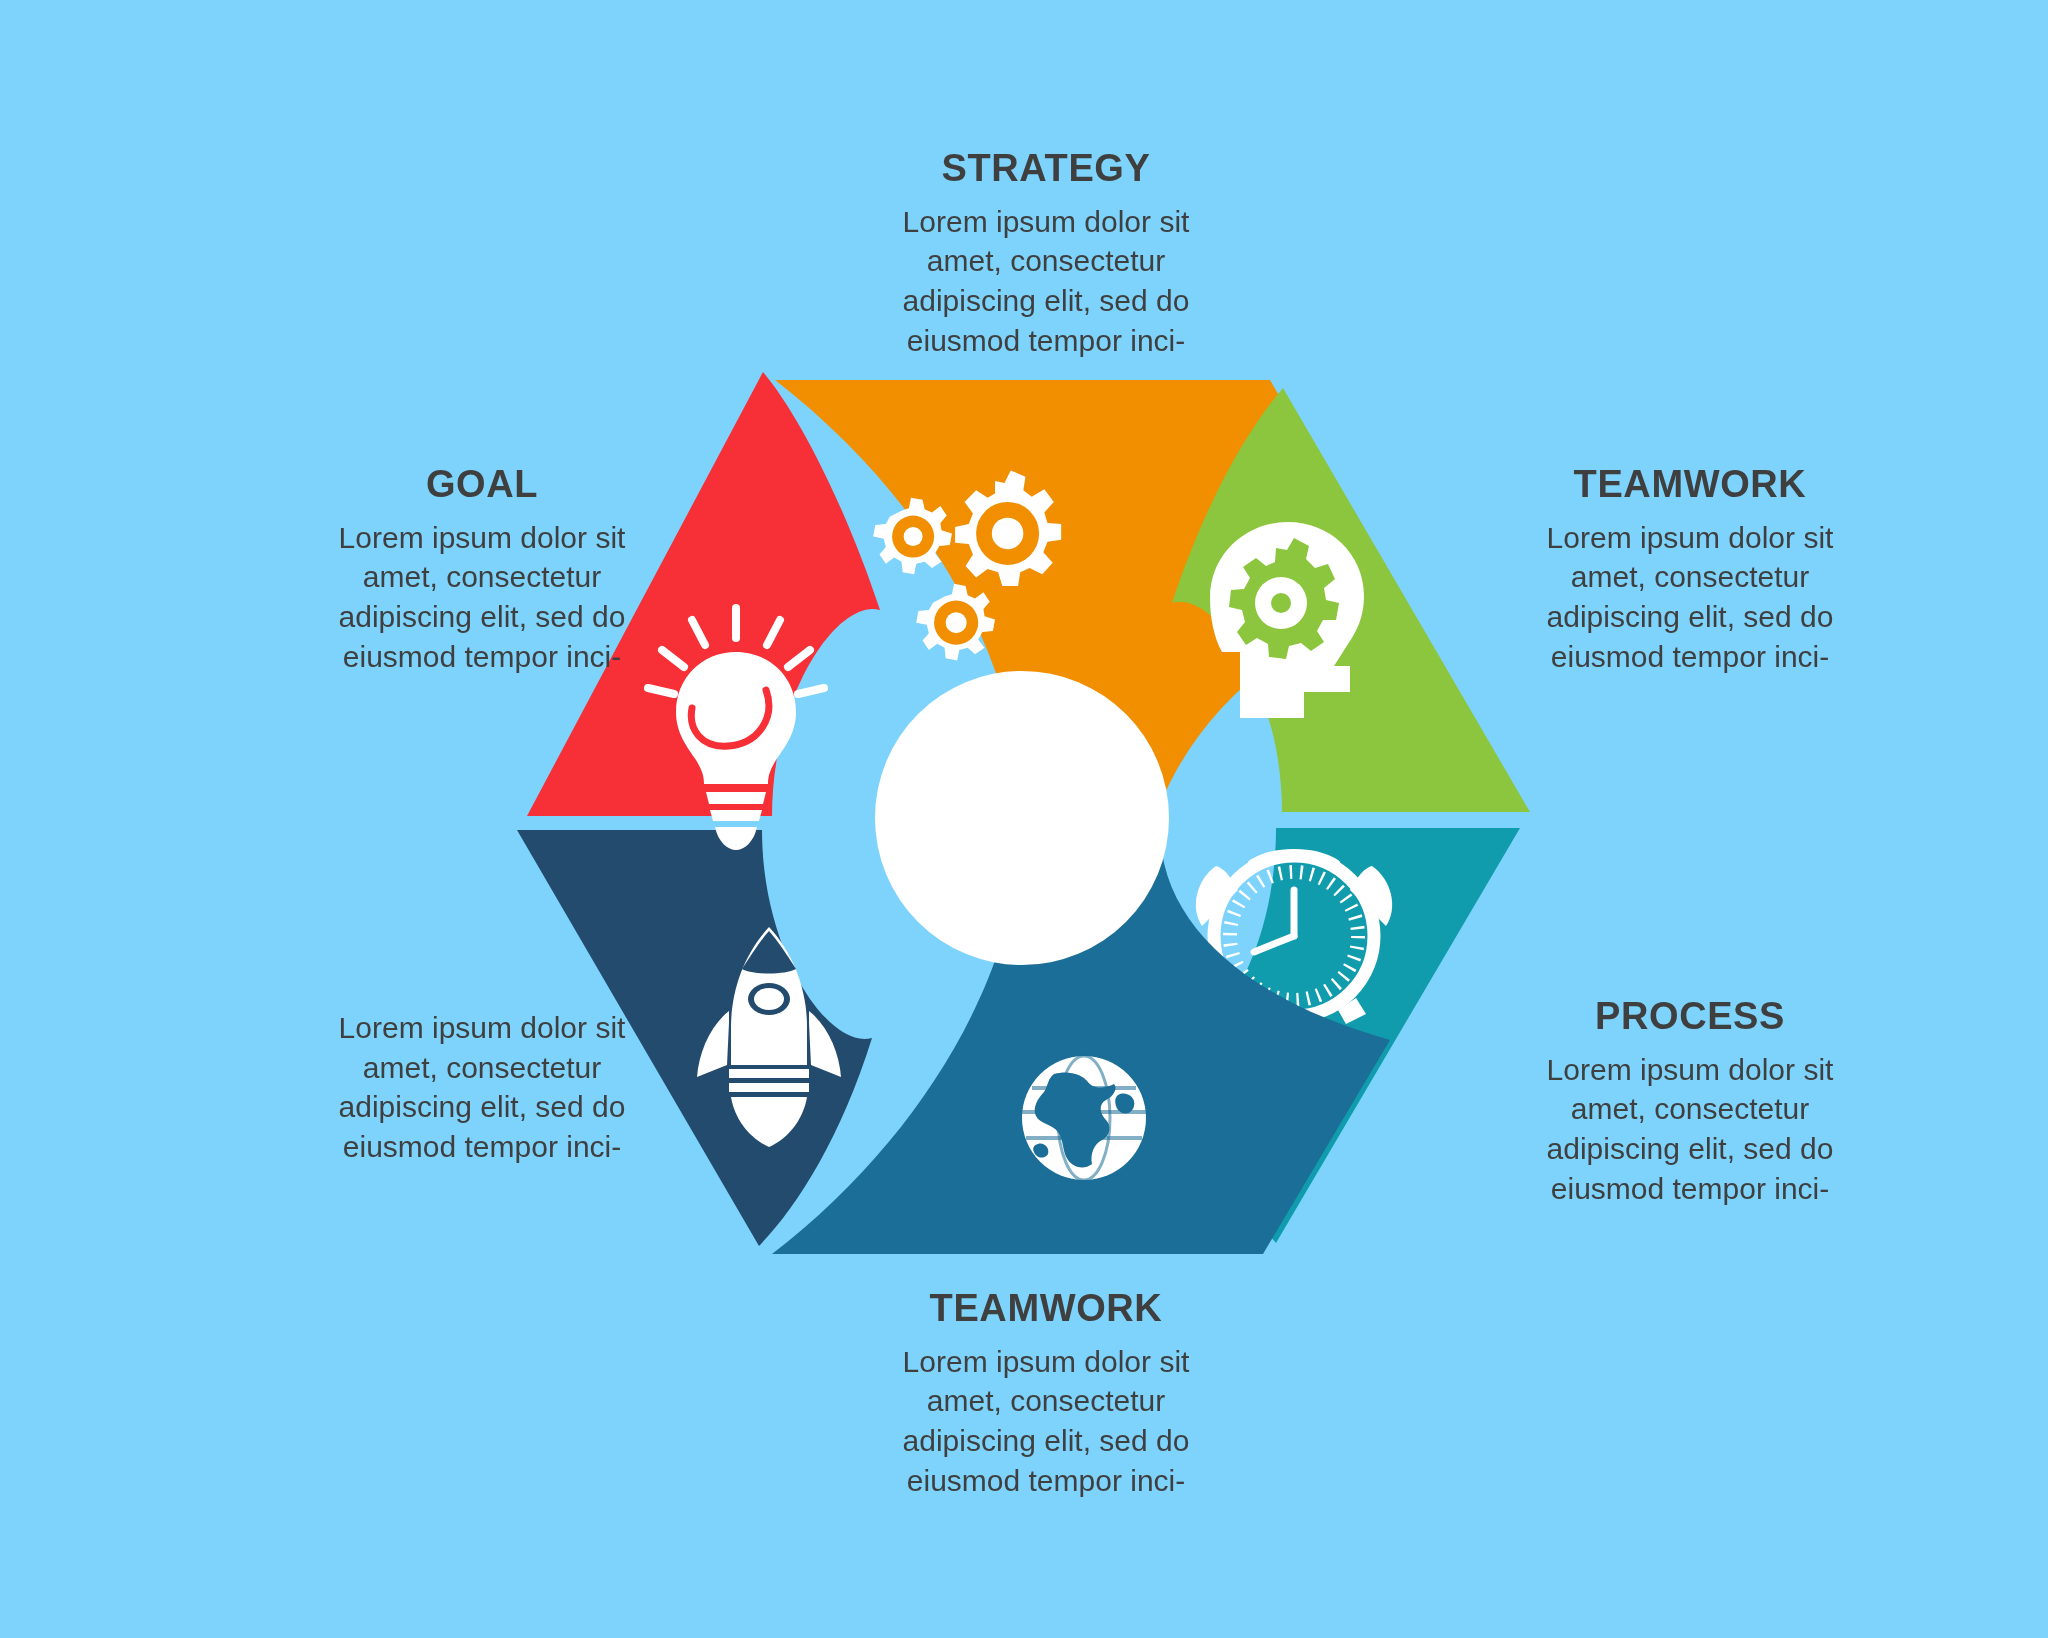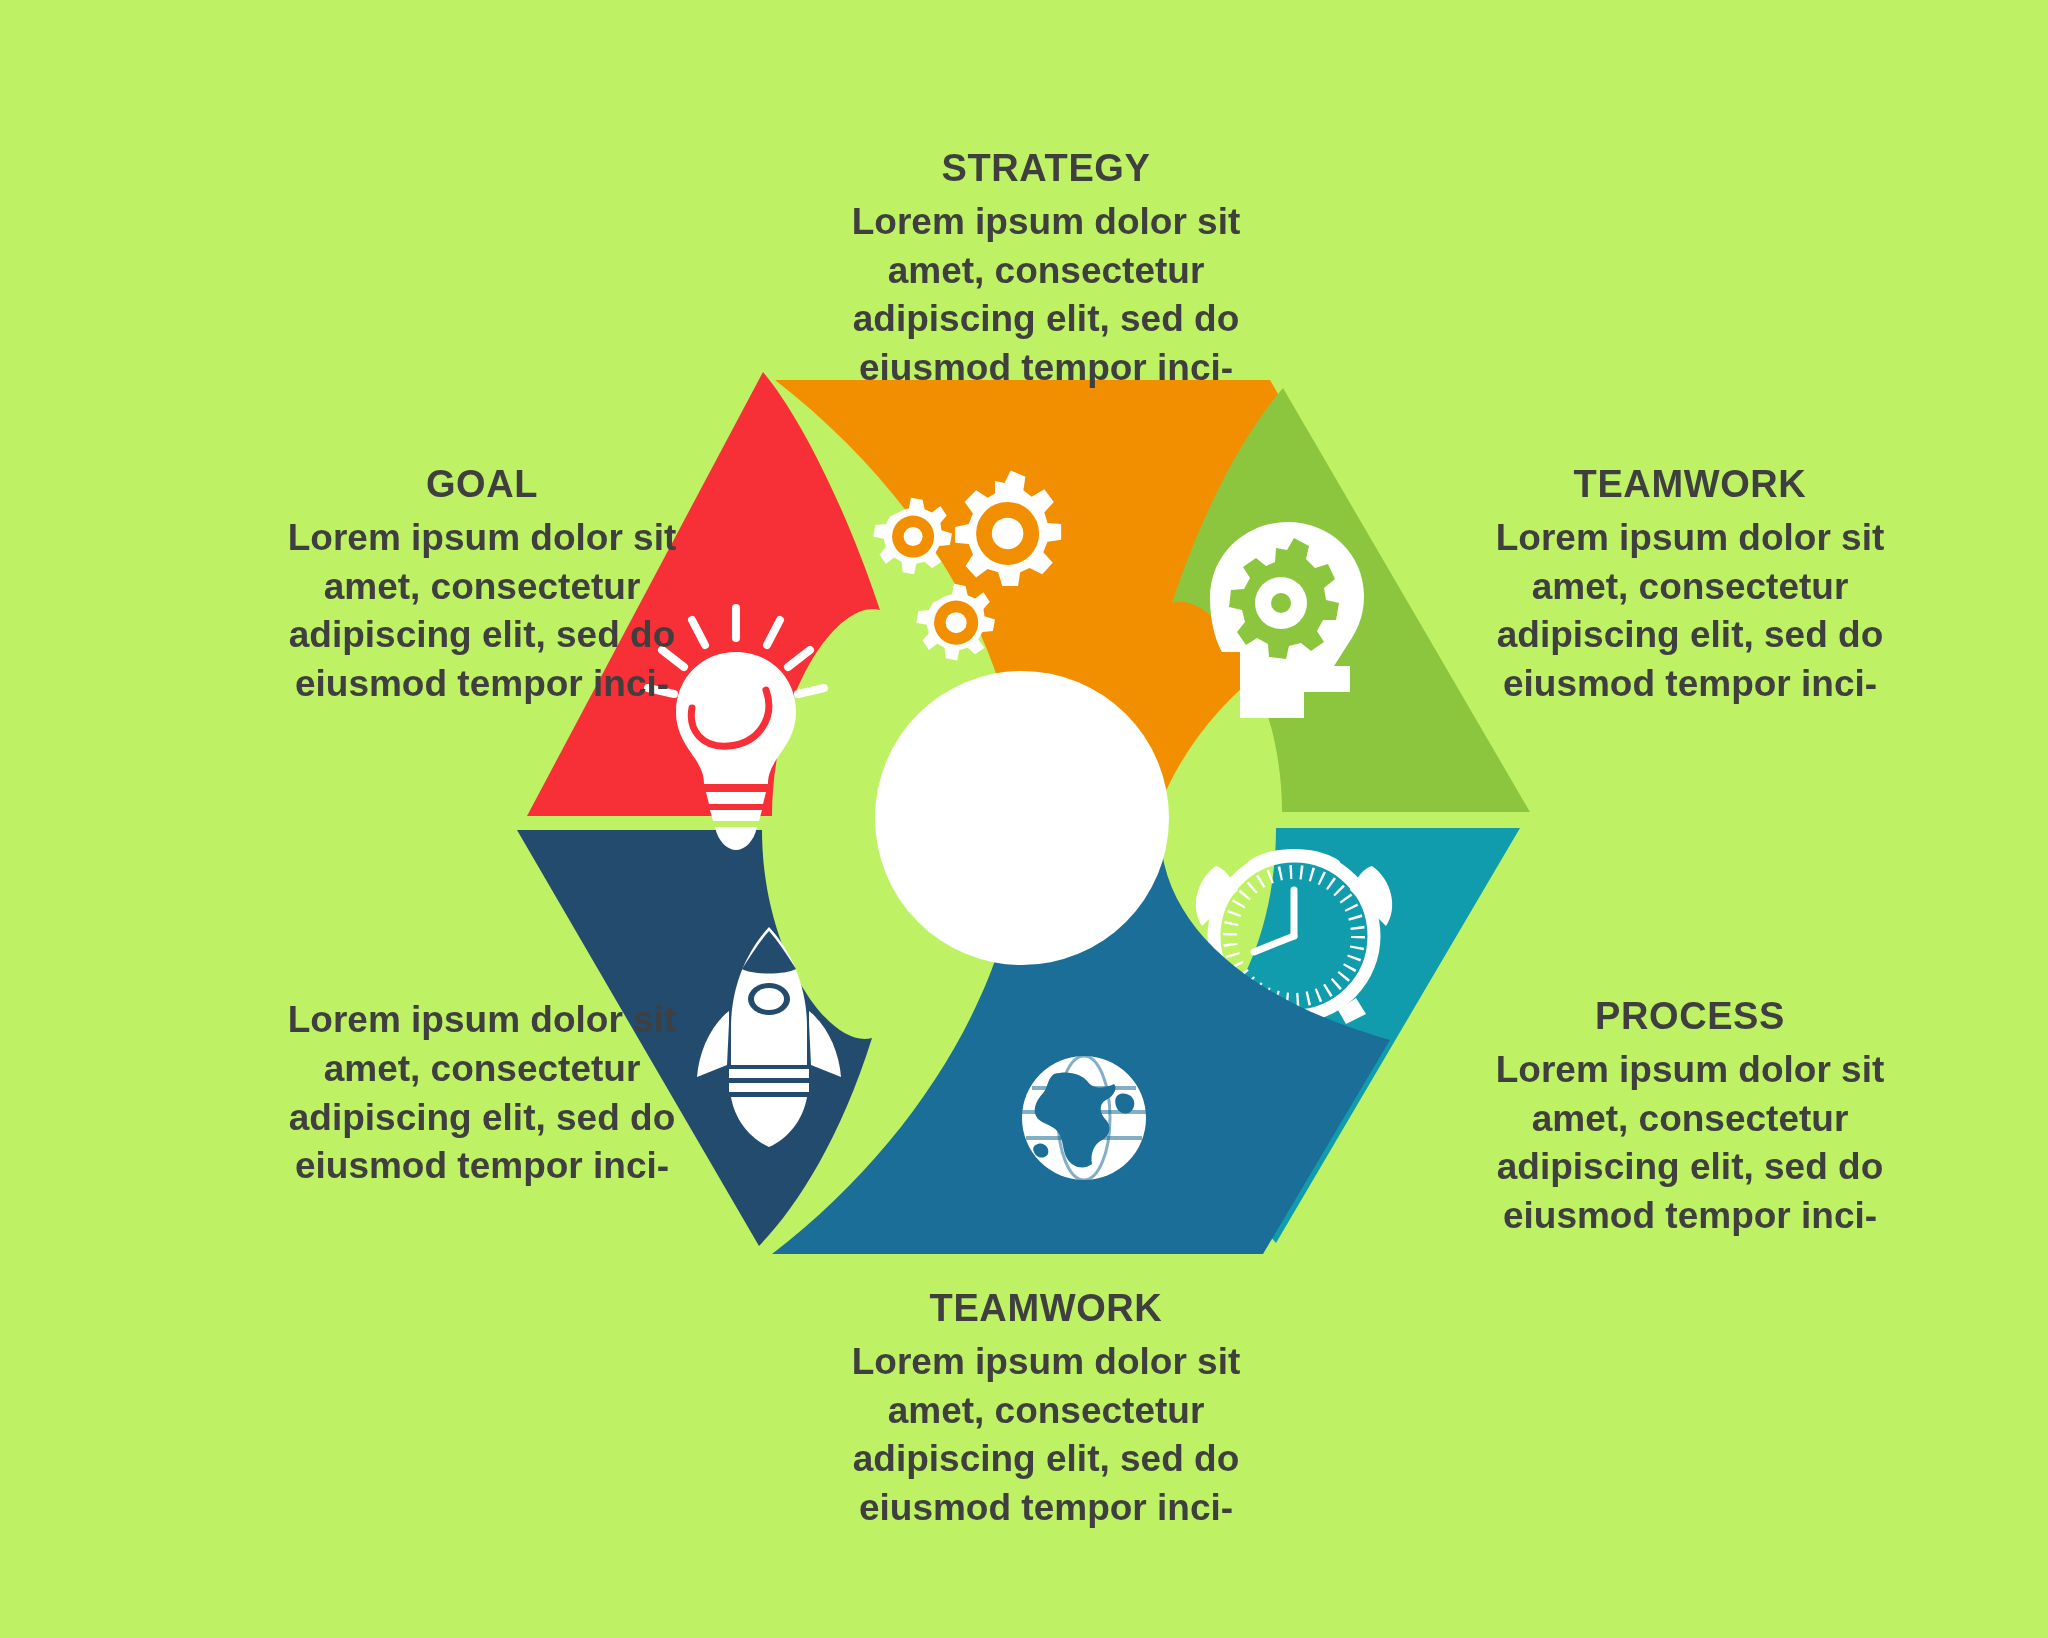--- a/index.html
+++ b/index.html
@@ -14,46 +14,46 @@
     font-family: "Liberation Sans", sans-serif;
     color: #3d3d3d;
     overflow: hidden;
     position: relative;
   }
   #stage {
     position: absolute;
     left: 0; top: 0;
     width: 2048px;
     height: 1638px;
-    background: #bef264;
+    background: #7dd3fc;
   }
   .diagram-svg {
     position: absolute;
     left: 0; top: 0;
     width: 2048px;
     height: 1638px;
   }
   .callout {
     position: absolute;
     width: 420px;
   }
   .callout .co-title {
     font-weight: bold;
     font-size: 38px;
     letter-spacing: 0.6px;
     color: #3f3f3f;
     margin: 0 0 8px 0;
     line-height: 1.1;
   }
   .callout .co-body {
-    font-size: 37px;
+    font-size: 30px;
     line-height: 1.32;
     color: #3f3f3f;
-    margin: 0;
-    font-weight: 700;
+    margin: 12px;
+    font-weight: 400;
   }
 
   
   .co-strategy { left: 836px;  top: 148px;  text-align: center; }
   .co-process  { left: 1480px; top: 464px;  text-align: center; }
   .co-teamwork { left: 1480px; top: 996px;  text-align: center; }
   .co-business { left: 836px;  top: 1288px; text-align: center; }
   .co-goal     { left: 272px;  top: 996px;  text-align: center; }
   .co-idea     { left: 272px;  top: 464px;  text-align: center; }
 </style>

